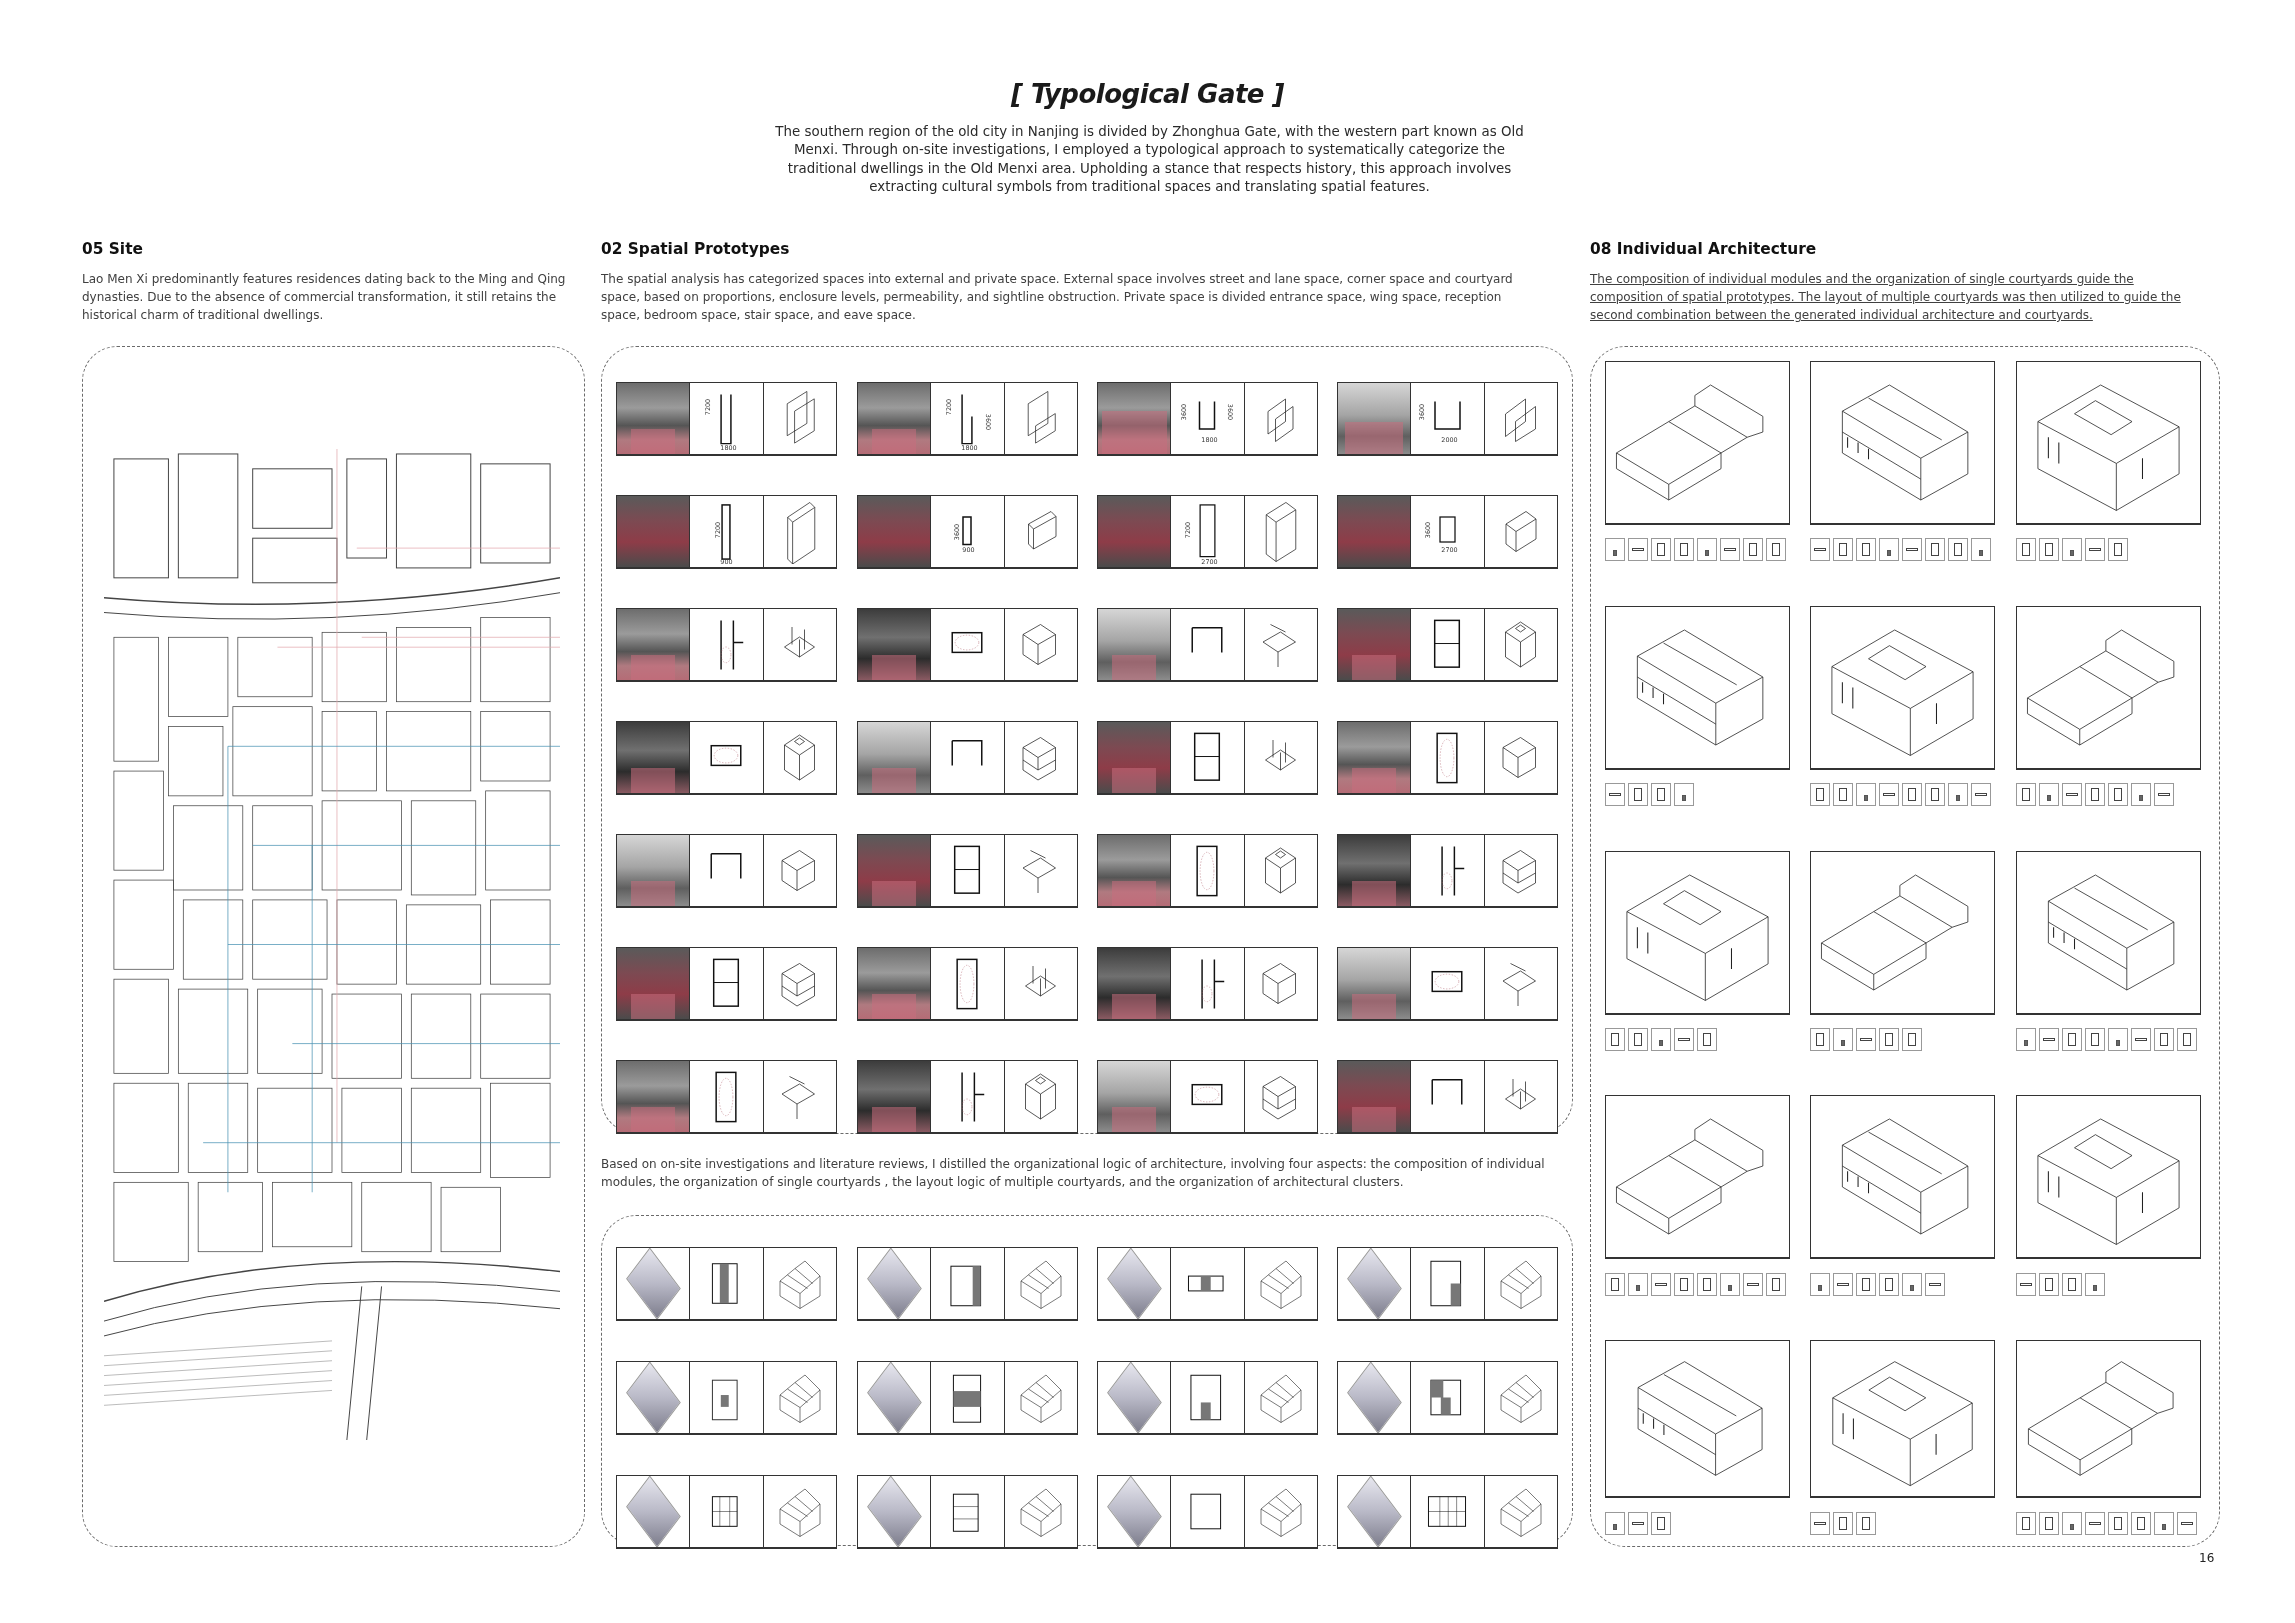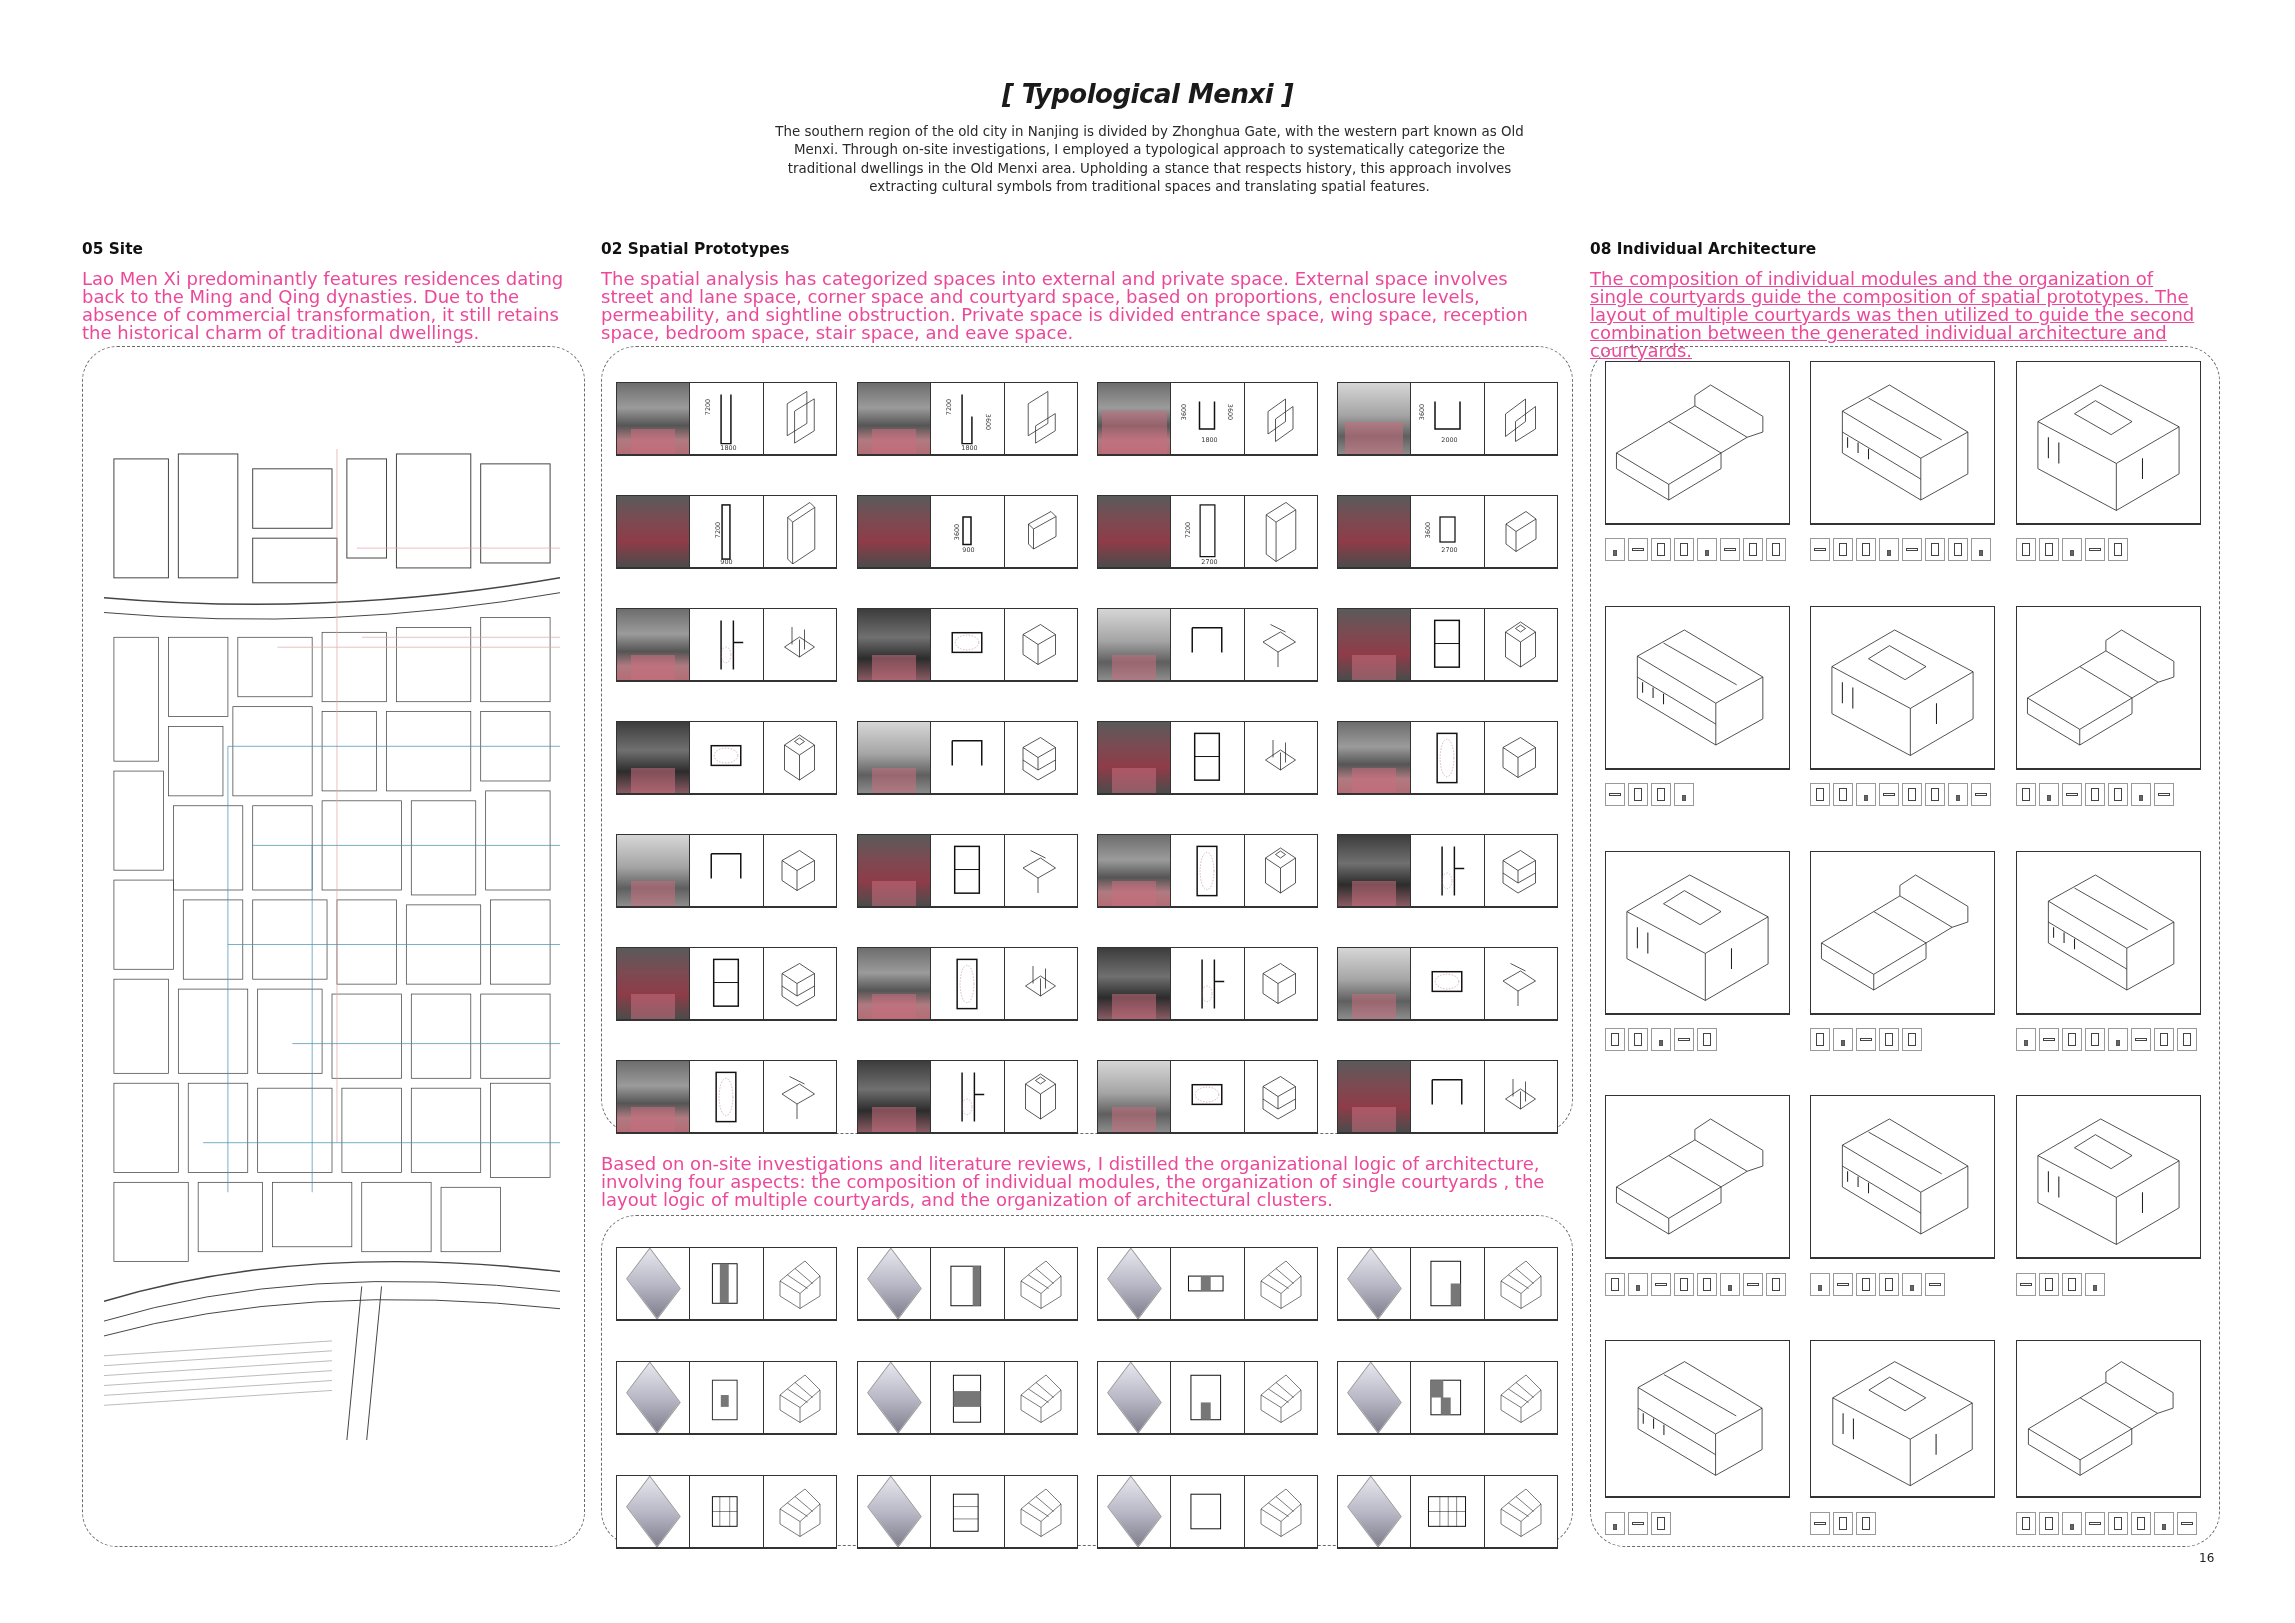--- a/index.html
+++ b/index.html
@@ -5,21 +5,21 @@
   * { box-sizing: border-box; margin: 0; padding: 0; }
   html, body { width: 2295px; height: 1623px; background: #ffffff; overflow: hidden; }
   body { position: relative; font-family: "DejaVu Sans", sans-serif; color: #1a1a1a; }
 
   .title { position: absolute; left: 0; width: 2295px; top: 79px; text-align: center;
     font-family: "DejaVu Sans", sans-serif; font-weight: bold; font-style: italic; font-size: 26px; letter-spacing: -0.5px; }
   .intro { position: absolute; left: 763px; width: 773px; top: 123px; text-align: center;
     font-size: 13.4px; line-height: 18.3px; color: #2a2a2a; font-family: "DejaVu Sans", sans-serif; }
 
   .sec-head { position: absolute; font-weight: bold; font-size: 15.4px; color: #111; }
-  .sec-body { position: absolute; font-size: 18px; line-height: 18px; color: #ec4899; }
+  .sec-body { position: absolute; font-size: 12px; line-height: 18px; color: #404040; }
 
   .panel { position: absolute; border: 1.5px dashed #6a6a6a; border-radius: 35px; }
 
   
   .map { position: absolute; left: 104px; top: 449px; width: 456px; height: 991px; overflow: hidden; }
   .map svg { width: 100%; height: 100%; }
 
   
   .card { position: absolute; display: flex; border: 1px solid #333; border-bottom-width: 2px; background: #fff; margin-top: 20px; }
   .card .cell { flex: 1; border-right: 1px solid #333; position: relative; overflow: hidden; display:flex; align-items:center; justify-content:center; }
@@ -40,21 +40,21 @@
   .tile { width: 20px; height: 23px; border: 1px solid #999; background: #fff; position: relative; }
   .tile i { position:absolute; left: 5px; right: 5px; top: 4px; bottom: 4px; border: 0.7px solid #444; }
   .tile i.fill { background: #666; border-color:#555; left: 7px; right: 7px; top: 11px; }
   .tile i.bar { top: 9px; bottom: 9px; left: 3px; right: 3px; }
 
   .page-num { position: absolute; left: 2199px; top: 1551px; font-size: 12px; color: #222; }
 </style>
 </head>
 <body>
 
-<div class="title">[  Typological Menxi  ]</div>
+<div class="title">[  Typological Gate  ]</div>
 <div class="intro">The southern region of the old city in Nanjing is divided by Zhonghua Gate, with the western part known as Old Menxi. Through on-site investigations, I employed a typological approach to systematically categorize the traditional dwellings in the Old Menxi area. Upholding a stance that respects history, this approach involves extracting cultural symbols from traditional spaces and translating spatial features.</div>
 
 <div class="sec-head" style="left:82px; top:240px;">05 Site</div>
 <div class="sec-body" style="left:82px; top:270px; width:496px;">Lao Men Xi predominantly features residences dating back to the Ming and Qing dynasties. Due to the absence of commercial transformation, it still retains the historical charm of traditional dwellings.</div>
 
 <div class="sec-head" style="left:601px; top:240px;">02 Spatial Prototypes</div>
 <div class="sec-body" style="left:601px; top:270px; width:942px;">The spatial analysis has categorized spaces into external and private space. External space involves street and lane space, corner space and courtyard space, based on proportions, enclosure levels, permeability, and sightline obstruction. Private space is divided entrance space, wing space, reception space, bedroom space, stair space, and eave space.</div>
 
 <div class="sec-head" style="left:1590px; top:240px;">08 Individual Architecture</div>
 <div class="sec-body" style="left:1590px; top:270px; width:620px;text-decoration:underline;">The  composition  of individual modules and the organization of single courtyards guide the composition of spatial prototypes. The layout of multiple courtyards was then utilized to guide the second combination between the generated individual architecture and courtyards.</div>

